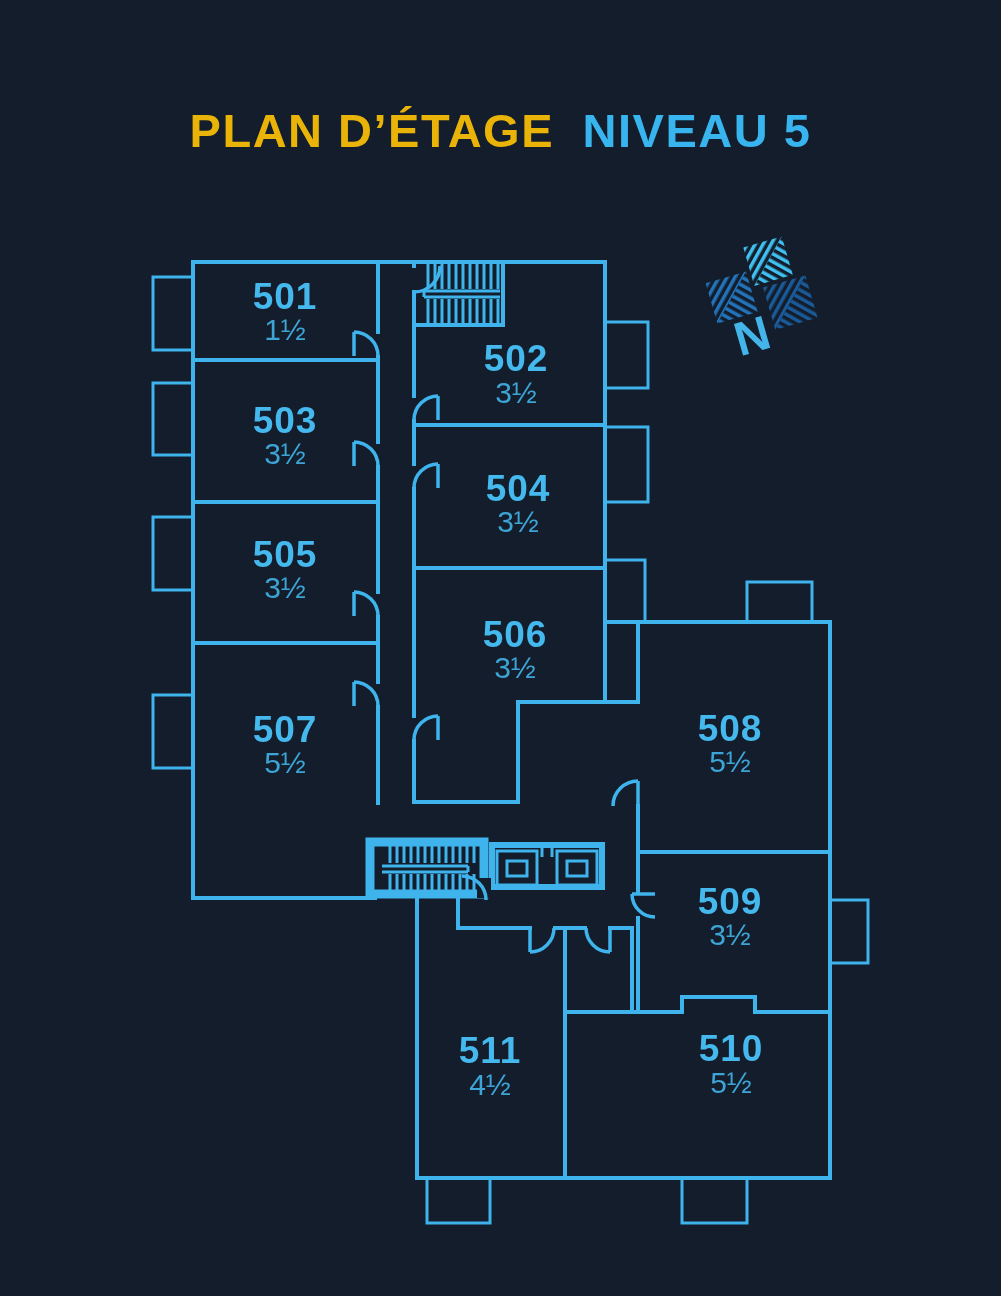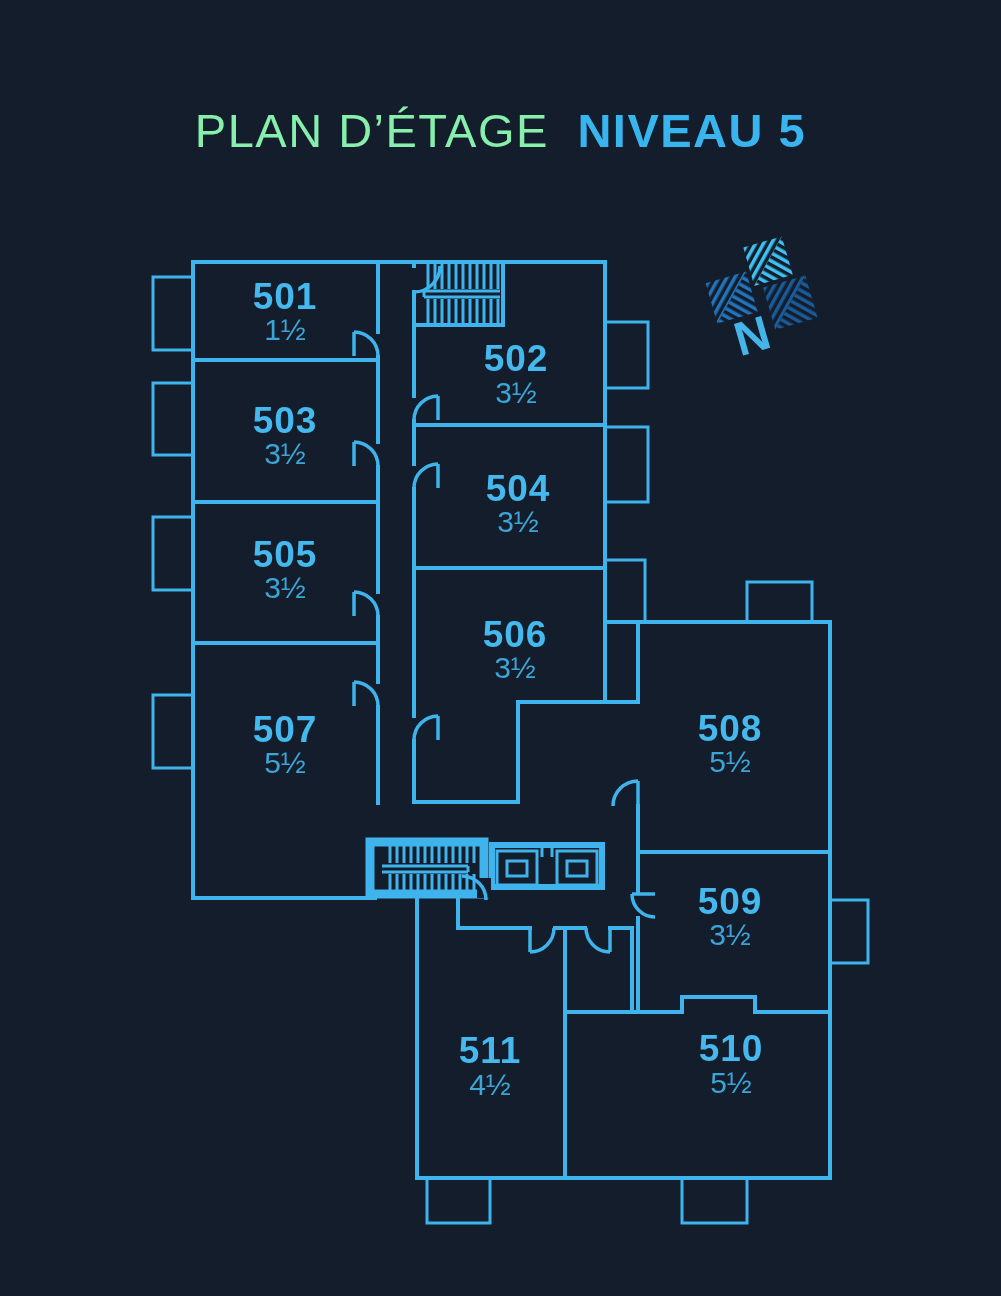--- a/index.html
+++ b/index.html
@@ -9,21 +9,21 @@
     font-family:"Liberation Sans", sans-serif;
     overflow:hidden;
     position:relative;
   }
   .title{
     position:absolute;top:103px;left:0;width:100%;
     text-align:center;
     font-size:47px;letter-spacing:1.5px;
     white-space:nowrap;
   }
-  .title .prefix{color:#86efac;font-weight:400;}
+  .title .prefix{color:#eab308;font-weight:700;}
   .title .highlight{color:#38b5ef;font-weight:700;margin-left:14px;text-align:center;}
   svg text{
     font-family:"Liberation Sans", sans-serif;
     text-anchor:middle;
   }
   .unit-number{font-size:37px;font-weight:700;fill:#45b8ee;letter-spacing:1px;}
   .unit-size{font-size:30px;font-weight:400;fill:#3da4d6;}
   .plan{position:absolute;left:0;top:0;}
 </style>
 </head>

